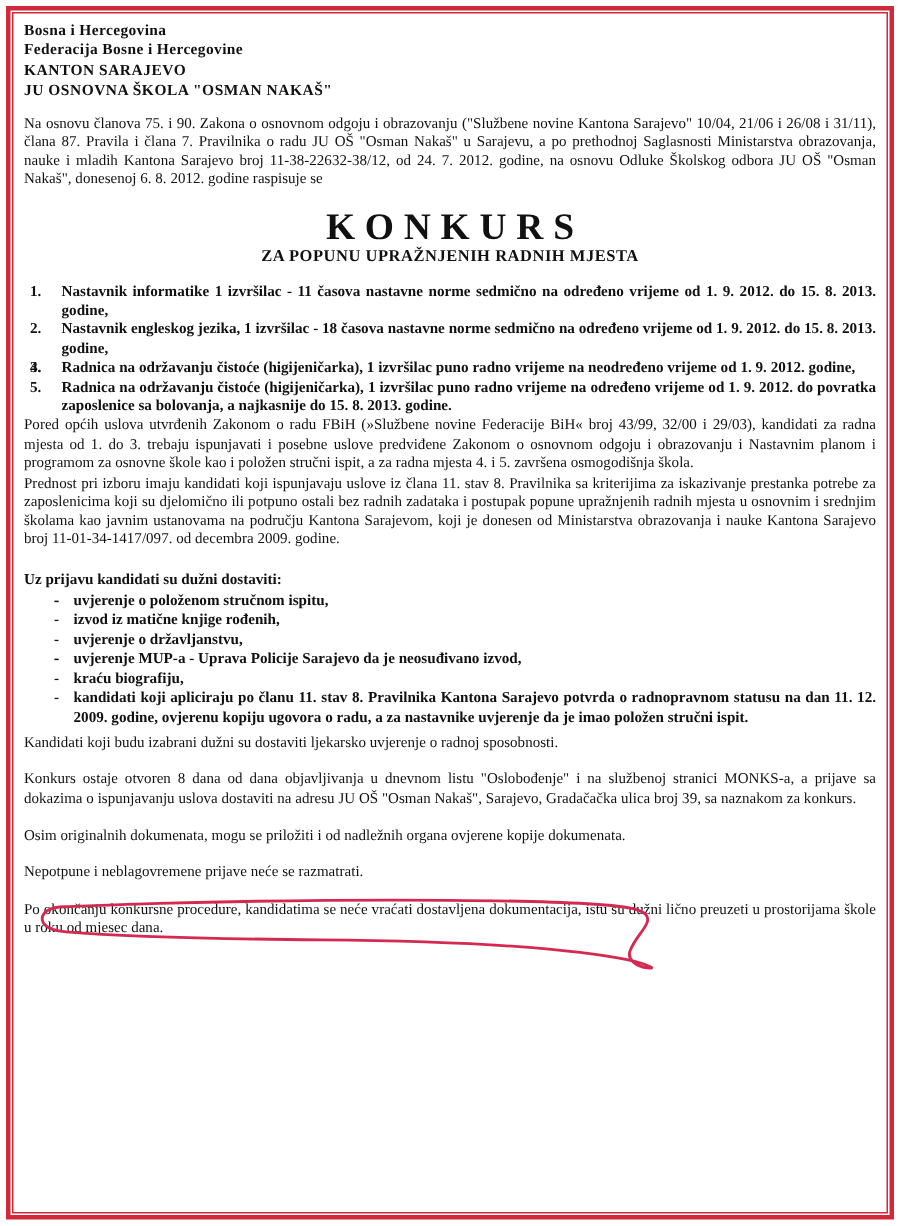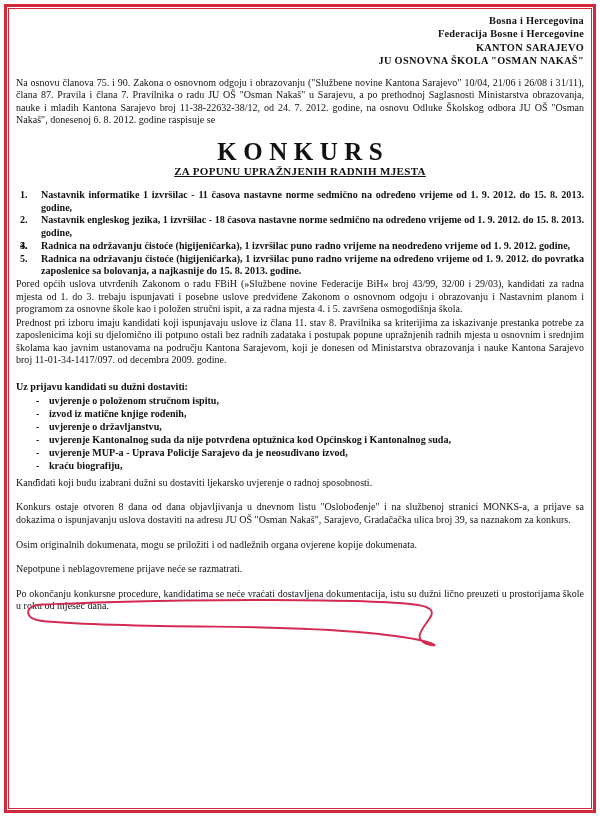--- a/index.html
+++ b/index.html
@@ -48,21 +48,21 @@
     position: absolute;
     left: 16px;
     top: 14px;
     right: 16px;
     bottom: 10px;
     box-sizing: border-box;
   }
 
   
   .org-header {
-    text-align: right;
+    text-align: left;
     font-weight: bold;
     font-size: 10.3px;
     line-height: 13.4px;
     letter-spacing: 0.15px;
     margin-bottom: 9px;
   }
   .org-header .line1,
   .org-header .line2 { letter-spacing: 0.25px; }
   .org-header .line3,
   .org-header .line4 { letter-spacing: 0.35px; }
@@ -91,21 +91,20 @@
     letter-spacing: 6.5px;
     line-height: 23px;
     text-indent: 6.5px;
   }
   .title-sub {
     font-size: 11px;
     font-weight: bold;
     letter-spacing: 0.35px;
     line-height: 14px;
     margin-top: 1px;
-    text-decoration: underline;
   }
 
   
   ol.positions {
     margin: 0 0 0 0;
     padding: 0;
     list-style: none;
   }
   ol.positions li {
     position: relative;
@@ -210,24 +209,24 @@
 
     <p class="para block">Pored općih uslova utvrđenih Zakonom o radu FBiH (»Službene novine Federacije BiH« broj 43/99, 32/00 i 29/03), kandidati za radna mjesta od 1. do 3. trebaju ispunjavati i posebne uslove predviđene Zakonom o osnovnom odgoju i obrazovanju i Nastavnim planom i programom za osnovne škole kao i položen stručni ispit, a za radna mjesta 4. i 5. završena osmogodišnja škola.</p>
     <p class="para spaced">Prednost pri izboru imaju kandidati koji ispunjavaju uslove iz člana 11. stav 8. Pravilnika sa kriterijima za iskazivanje prestanka potrebe za zaposlenicima koji su djelomično ili potpuno ostali bez radnih zadataka i postupak popune upražnjenih radnih mjesta u osnovnim i srednjim školama kao javnim ustanovama na području Kantona Sarajevom, koji je donesen od Ministarstva obrazovanja i nauke Kantona Sarajevo broj 11-01-34-1417/097. od decembra 2009. godine.</p>
 
     <div class="docs-intro">Uz prijavu kandidati su dužni dostaviti:</div>
     <ul class="docs" id="documents-list">
         <li><span class="dash">-</span></li>
         <li><span class="dash">-</span><span>uvjerenje o položenom stručnom ispitu,</span></li>
         <li><span class="dash">-</span><span>izvod iz matične knjige rođenih,</span></li>
         <li><span class="dash">-</span><span>uvjerenje o državljanstvu,</span></li>
-        <li><span class="dash">-</span><span>uvjerenje Kantonalnog suda da nije potvrđena optužnica kod Općinskog i Kantonalnog suda,</span></li>
+        <li><span class="dash">-</span></li>
         <li><span class="dash">-</span><span>uvjerenje MUP-a - Uprava Policije Sarajevo da je neosuđivano izvod,</span></li>
         <li><span class="dash">-</span><span>kraću biografiju,</span></li>
-        <li><span class="dash">-</span></li>
+        <li><span class="dash">-</span><span>kandidati koji apliciraju po članu 11. stav 8. Pravilnika Kantona Sarajevo potvrda o radnopravnom statusu na dan 11. 12. 2009. godine, ovjerenu kopiju ugovora o radu, a za nastavnike uvjerenje da je imao položen stručni ispit.</span></li>
       </ul>
 
     <div id="closing-block">
         <p class="para tail">Kandidati koji budu izabrani dužni su dostaviti ljekarsko uvjerenje o radnoj sposobnosti.</p>
         <p class="para tail2">Konkurs ostaje otvoren 8 dana od dana objavljivanja u dnevnom listu "Oslobođenje" i na službenoj stranici MONKS-a, a prijave sa dokazima o ispunjavanju uslova dostaviti na adresu JU OŠ "Osman Nakaš", Sarajevo, Gradačačka ulica broj 39, sa naznakom za konkurs.</p>
         <p class="para tail2">Osim originalnih dokumenata, mogu se priložiti i od nadležnih organa ovjerene kopije dokumenata.</p>
         <p class="para tail2">Nepotpune i neblagovremene prijave neće se razmatrati.</p>
         <p class="para tail2">Po okončanju konkursne procedure, kandidatima se neće vraćati dostavljena dokumentacija, istu su dužni lično preuzeti u prostorijama škole u roku od mjesec dana.</p>
       </div>
 

